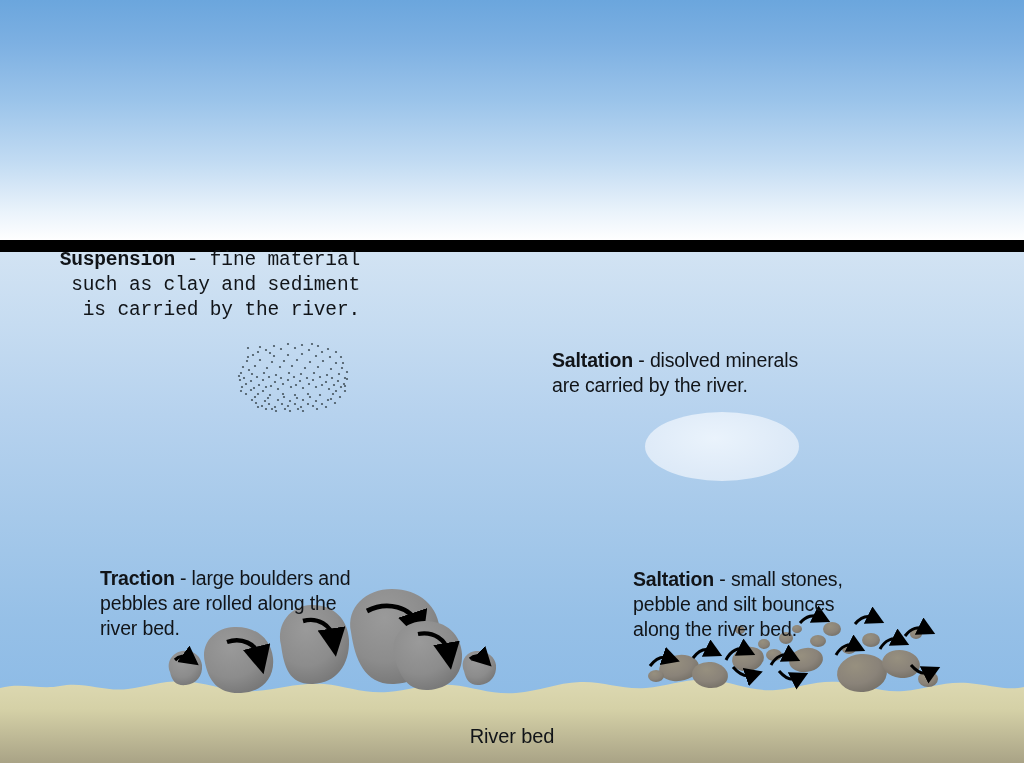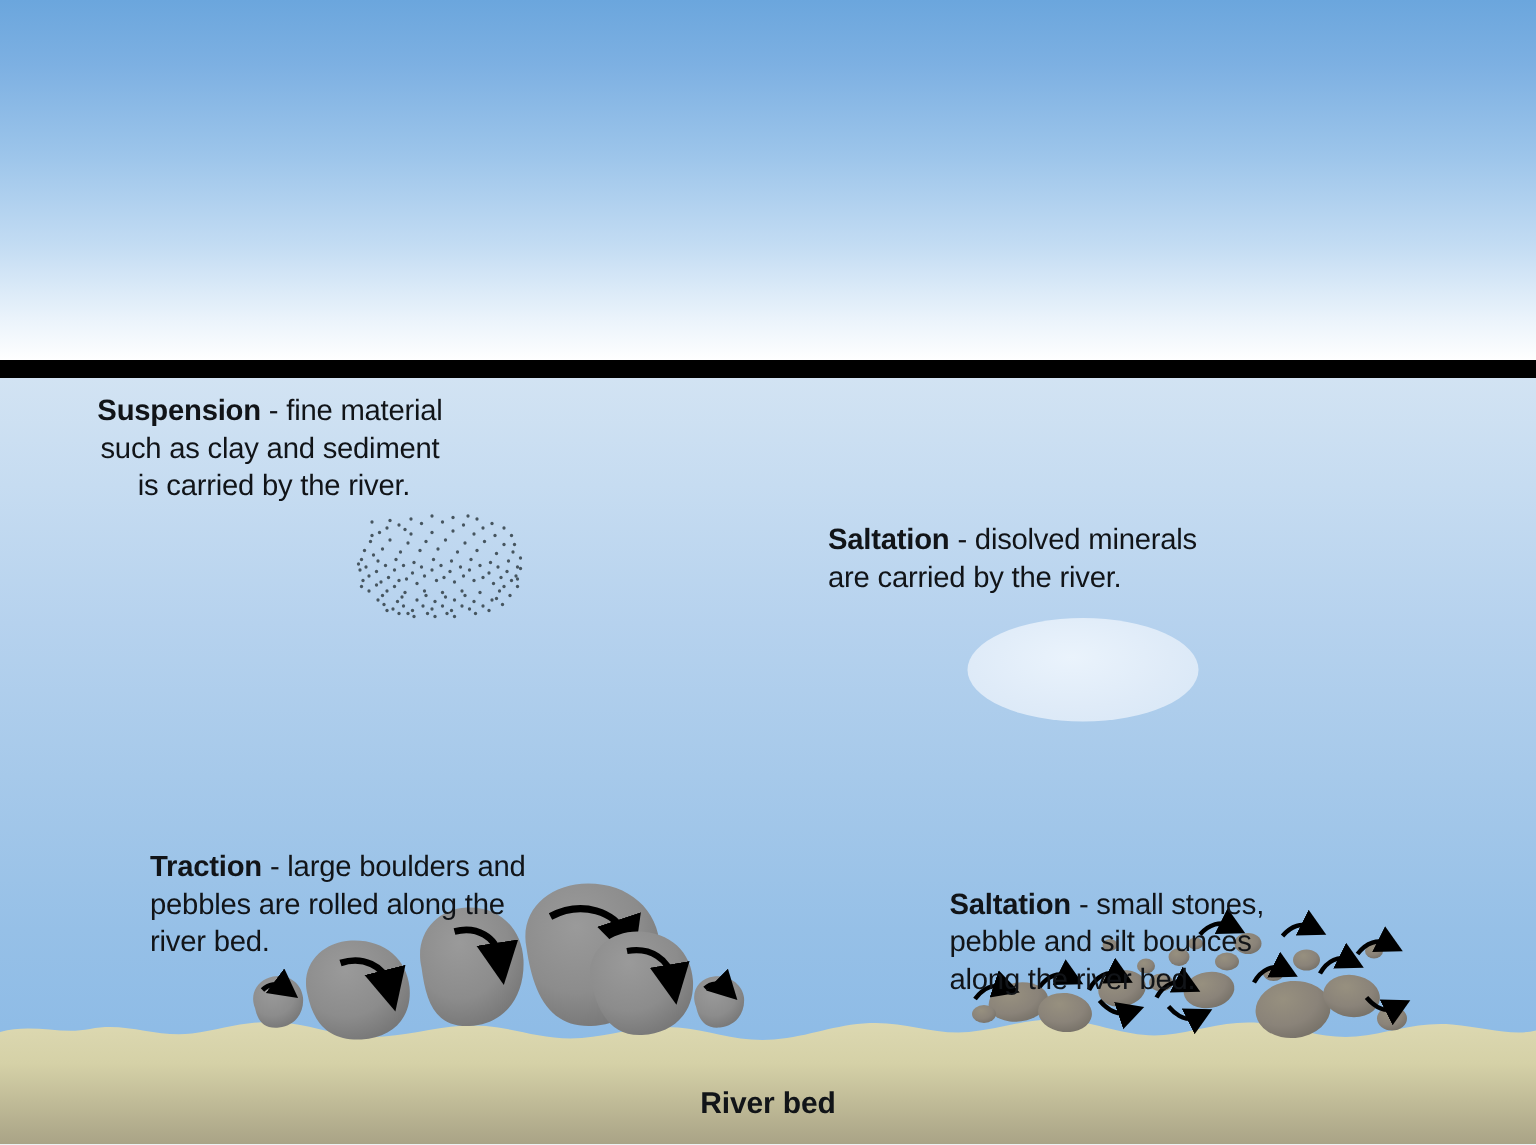--- a/index.html
+++ b/index.html
@@ -53,29 +53,29 @@
   .txt{
     position:absolute;
     color:#111418;
     font-size:19.5px;
     line-height:25px;
     letter-spacing:-0.15px;
     white-space:pre;
   }
   .txt b{font-weight:bold;}
 
-  #t-suspension{left:0px;top:262px;width:360px;text-align:center;}
+  #t-suspension{left:0px;top:248px;width:360px;text-align:right;font-family:Liberation Mono, monospace;}
   #t-solution{left:552px;top:348px;}
   #t-traction{left:100px;top:566px;}
-  #t-saltation{left:633px;top:567px;margin-top:24px;}
+  #t-saltation{left:633px;top:567px;}
 
   #t-riverbed{
     position:absolute;left:0;top:725px;width:1024px;
     text-align:center;
-    color:#111418;font-weight:bold;font-size:20px;
+    color:#111418;font-weight:normal;font-size:20px;
     letter-spacing:-0.1px;
   }
 
   
   .layer{position:absolute;left:0;top:0;width:1024px;height:763px;pointer-events:none;}
   .layer svg{display:block;width:1024px;height:763px;}
 
   
   .solution-blob{
     position:absolute;

